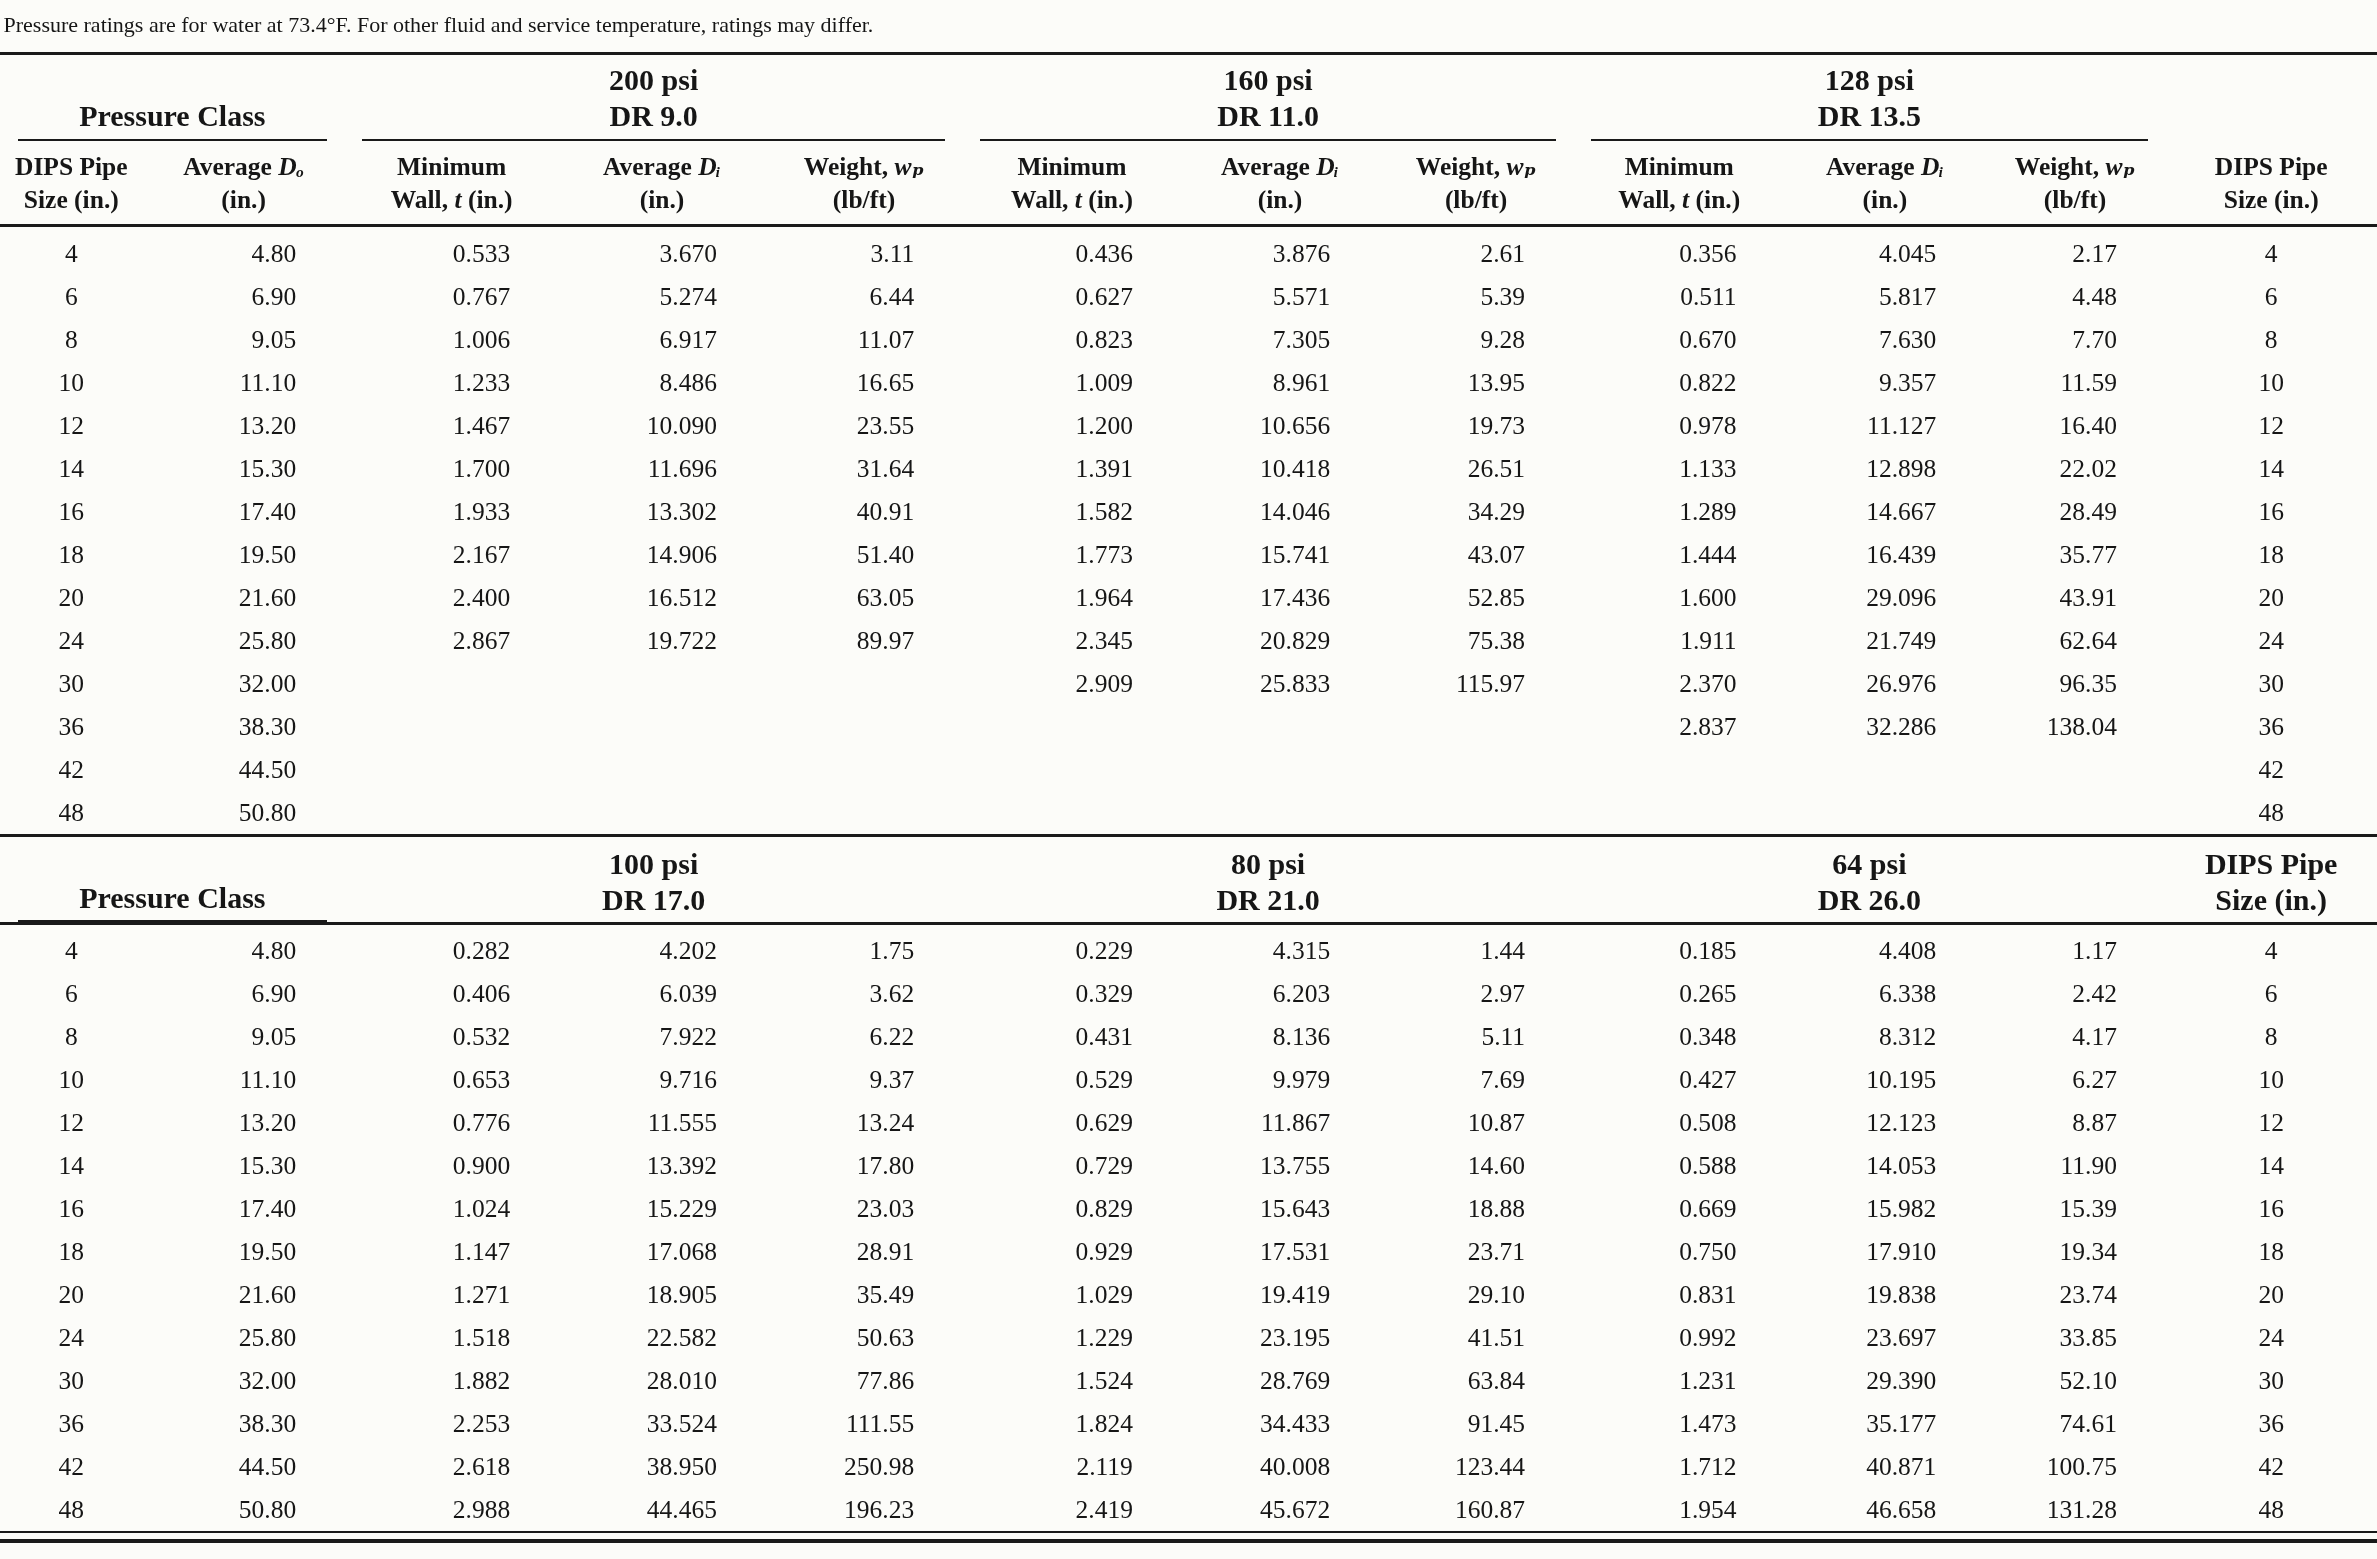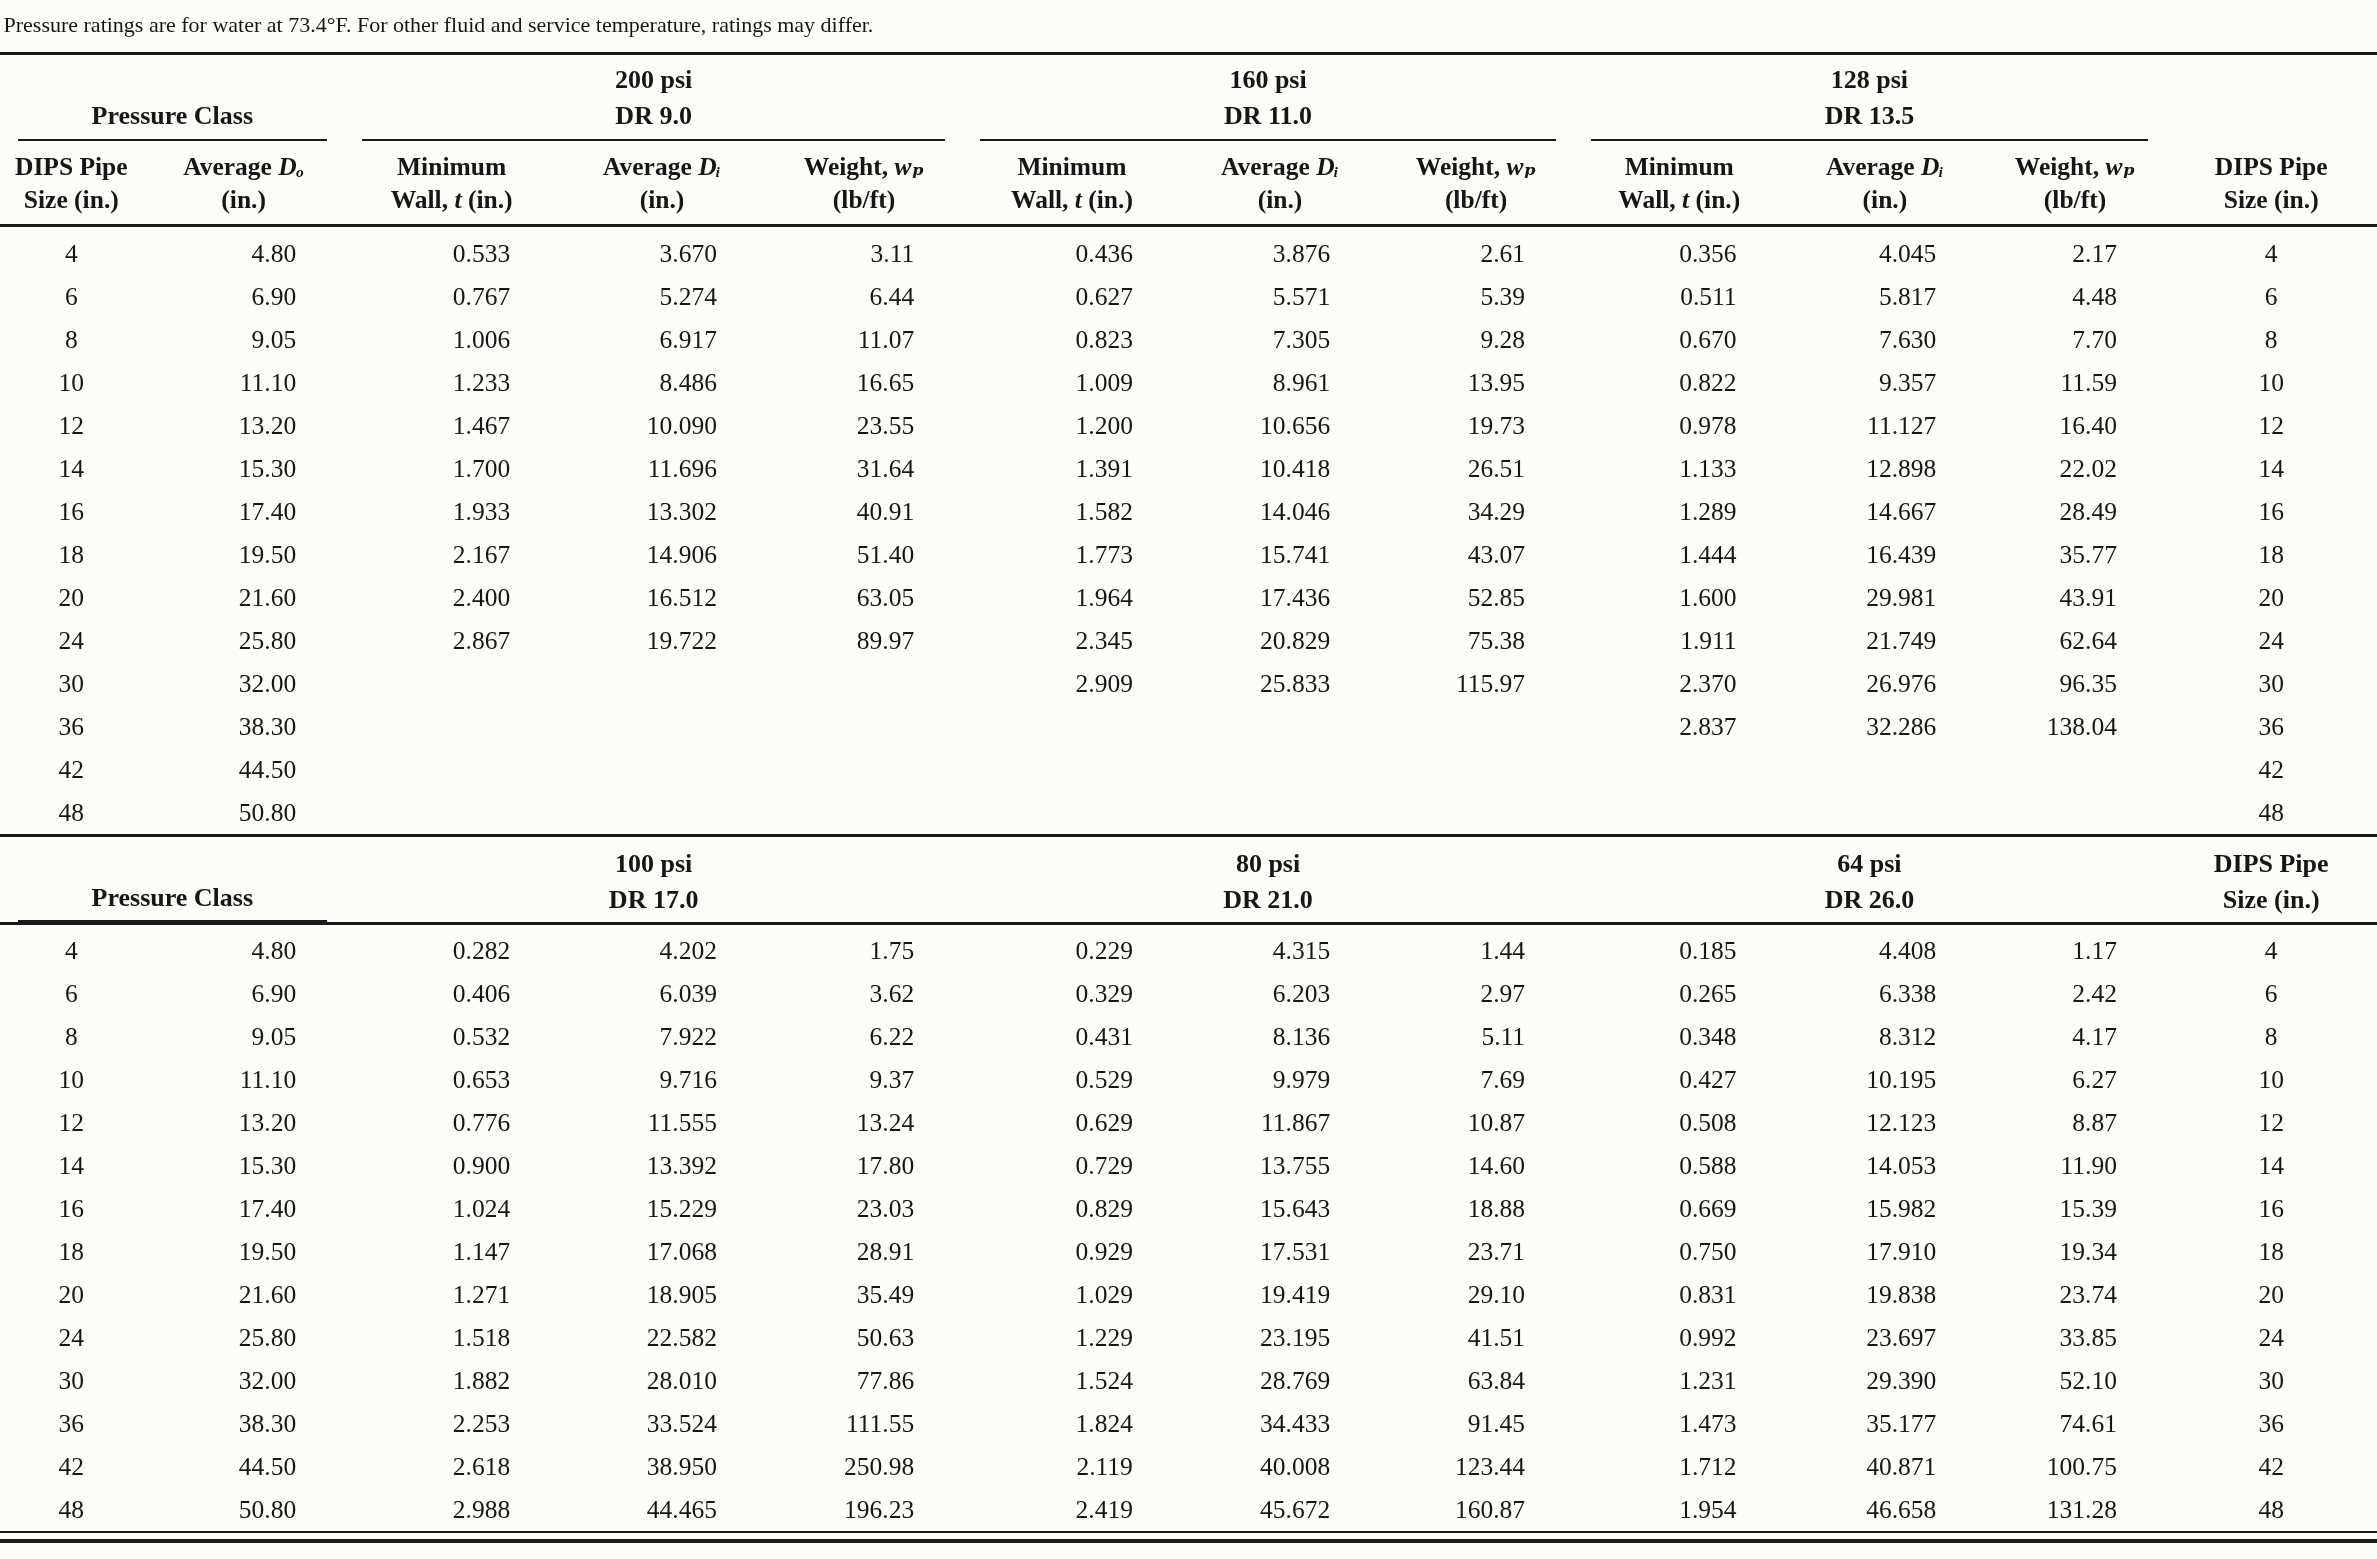--- a/index.html
+++ b/index.html
@@ -15,21 +15,21 @@
     border-bottom:3.5px solid #1a1a1a;
     white-space:nowrap;overflow:hidden;
   }
   table{width:100%;border-collapse:collapse;table-layout:fixed;}
   th{font-weight:bold;}
   
   th.grp{vertical-align:bottom;padding:7px 0 0;}
   .gin{margin:0 17.6px;padding-bottom:4.4px;}
   .gul{border-bottom:2.6px solid #1a1a1a;}
   .grp .l1,.grp .l2{
-    font-size:26px;line-height:36px;text-align:center;
+    font-size:30px;line-height:36px;text-align:center;
     min-height:36px;
   }
   
   tr.colhdr th{
     font-size:25.5px;line-height:33px;text-align:center;
     padding:8.8px 0 8.8px;
   }
   thead tr:last-child th{border-bottom:3.5px solid #1a1a1a;}
   td{
     font-size:25.5px;height:41px;line-height:41px;
@@ -264,21 +264,21 @@
       <tr>
         <td class="idx">20</td>
         <td class="num">21.60</td>
         <td class="num">2.400</td>
         <td class="num">16.512</td>
         <td class="num">63.05</td>
         <td class="num">1.964</td>
         <td class="num">17.436</td>
         <td class="num">52.85</td>
         <td class="num">1.600</td>
-        <td class="num">29.981</td>
+        <td class="num">29.096</td>
         <td class="num">43.91</td>
         <td class="idx">20</td>
       </tr>
       <tr>
         <td class="idx">24</td>
         <td class="num">25.80</td>
         <td class="num">2.867</td>
         <td class="num">19.722</td>
         <td class="num">89.97</td>
         <td class="num">2.345</td>

